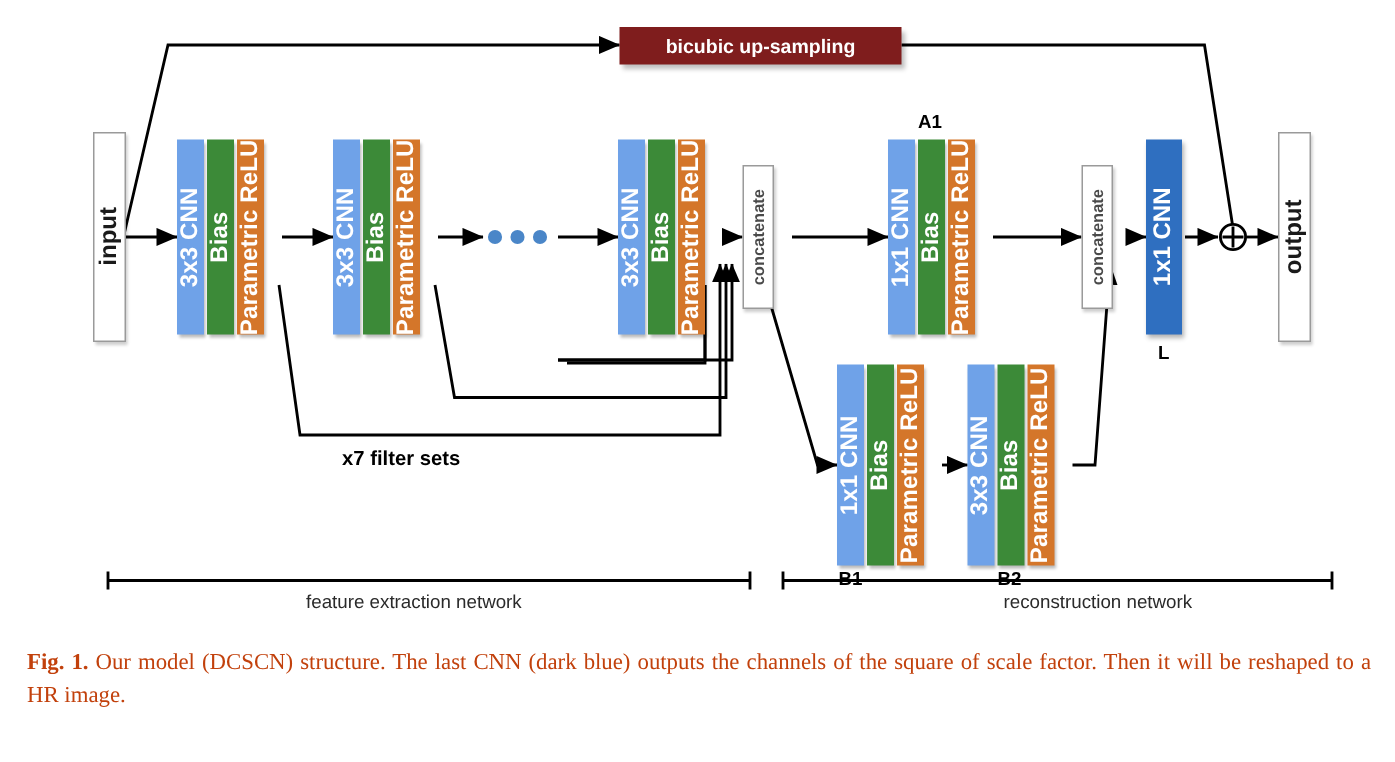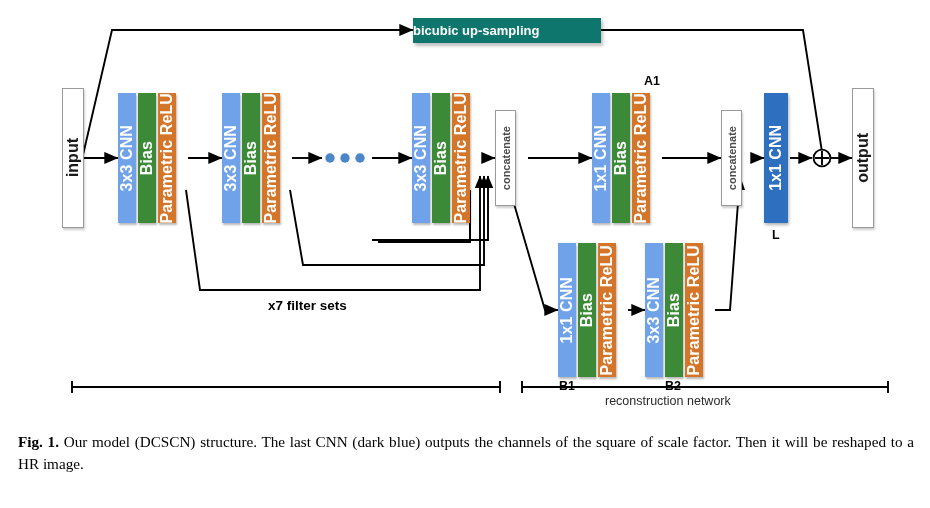--- a/index.html
+++ b/index.html
@@ -48,36 +48,36 @@
     background:#2f6fc0;box-shadow:1px 2px 3px rgba(0,0,0,.30);
     display:flex;align-items:center;justify-content:center;
   }
   .lblock span{
     color:#fff;font-weight:bold;white-space:nowrap;
     writing-mode:vertical-rl;transform:rotate(180deg);
   }
 
   
   .banner{
-    background:#0f766e;box-shadow:2px 3px 3px rgba(0,0,0,.25);
-    display:flex;align-items:center;justify-content:flex-start;
+    background:#7f1d1d;box-shadow:2px 3px 3px rgba(0,0,0,.25);
+    display:flex;align-items:center;justify-content:center;
   }
   .banner span{color:#fff;font-weight:bold;font-size:13px;}
 
   
   .lbl{position:absolute;white-space:nowrap;color:#000;}
   .lbl.tag{font-weight:bold;font-size:12.5px;}
   .lbl.filters{font-weight:bold;font-size:13.5px;}
   .lbl.bracket{font-size:12.5px;color:#2a2a2a;}
 
   
   #caption{
     position:absolute;left:18px;top:431px;width:896px;
     font-family:"Liberation Serif",serif;font-size:15.2px;
-    line-height:1.42;color:#000000;text-align:justify;
+    line-height:1.42;color:#c2410c;text-align:justify;
   }
   #caption b{font-weight:bold;}
 </style>
 </head>
 <body>
 
 <div id="fig">
 
   <svg viewBox="0 0 930 508">
     <defs>
@@ -186,21 +186,21 @@
     <div class="stripe cnn">
       <span>1x1 CNN</span>
       </div>
     <div class="stripe bias">
       <span>Bias</span>
       </div>
     <div class="stripe relu">
       <span>Parametric ReLU</span>
       </div>
   </div>
-  <div class="lbl tag" style="left:612px;top:74px;margin-left:32px;">A1</div>
+  <div class="lbl tag" style="left:612px;top:74px;">A1</div>
 
   <div class="node block" style="left:558px;top:243px;width:70px;height:134px;">
     <div class="stripe cnn">
       <span>1x1 CNN</span>
       </div>
     <div class="stripe bias">
       <span>Bias</span>
       </div>
     <div class="stripe relu">
       <span>Parametric ReLU</span>
@@ -227,21 +227,22 @@
 
   <div class="node lblock" style="left:764px;top:93px;width:24px;height:130px;">
     <span>1x1 CNN</span>
   </div>
   <div class="lbl tag" style="left:772px;top:228px;">L</div>
 
   <div class="node obox io" style="left:852px;top:88px;width:22px;height:140px;">
     <span>output</span>
   </div>
 
-  <div class="lbl filters" style="left:228px;top:298px;margin-left:40px;">x7 filter sets</div>
-
-  <div class="lbl bracket" style="left:605px;top:394px;">reconstruction network</div>
+  <div class="lbl filters" style="left:228px;top:298px;">x7 filter sets</div>
+
+  <div class="lbl bracket" style="left:204px;top:394px;">feature extraction network</div>
+  <div class="lbl bracket" style="left:669px;top:394px;">reconstruction network</div>
 
   <div id="caption">
     <b>Fig. 1.</b><span> Our model (DCSCN) structure. The last CNN (dark blue) outputs the channels of the square of scale factor. Then it will be reshaped to a HR image.</span>
   </div>
 
 </div>
 
 </body></html>

